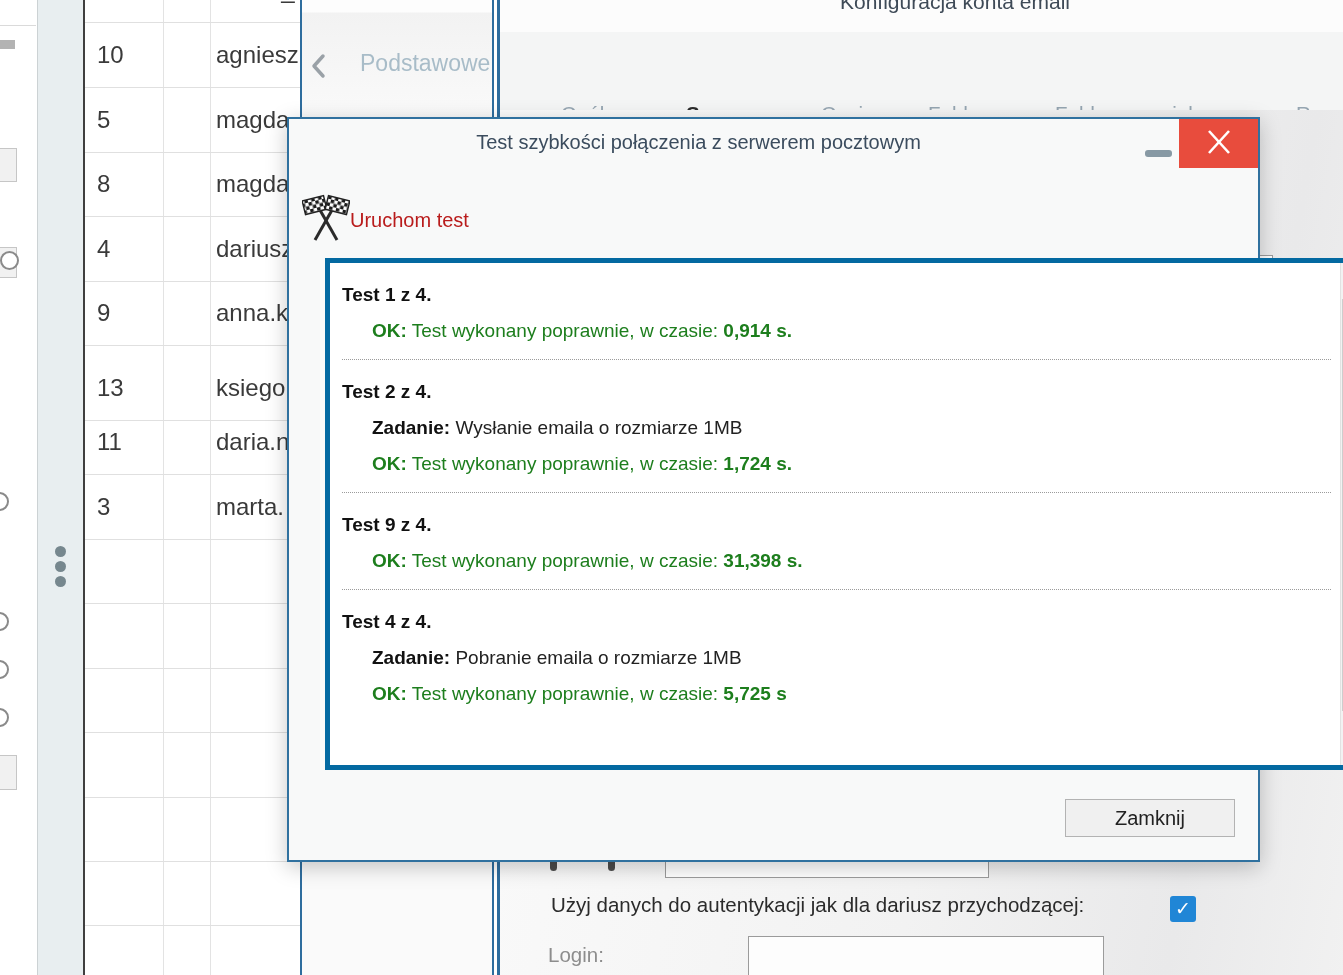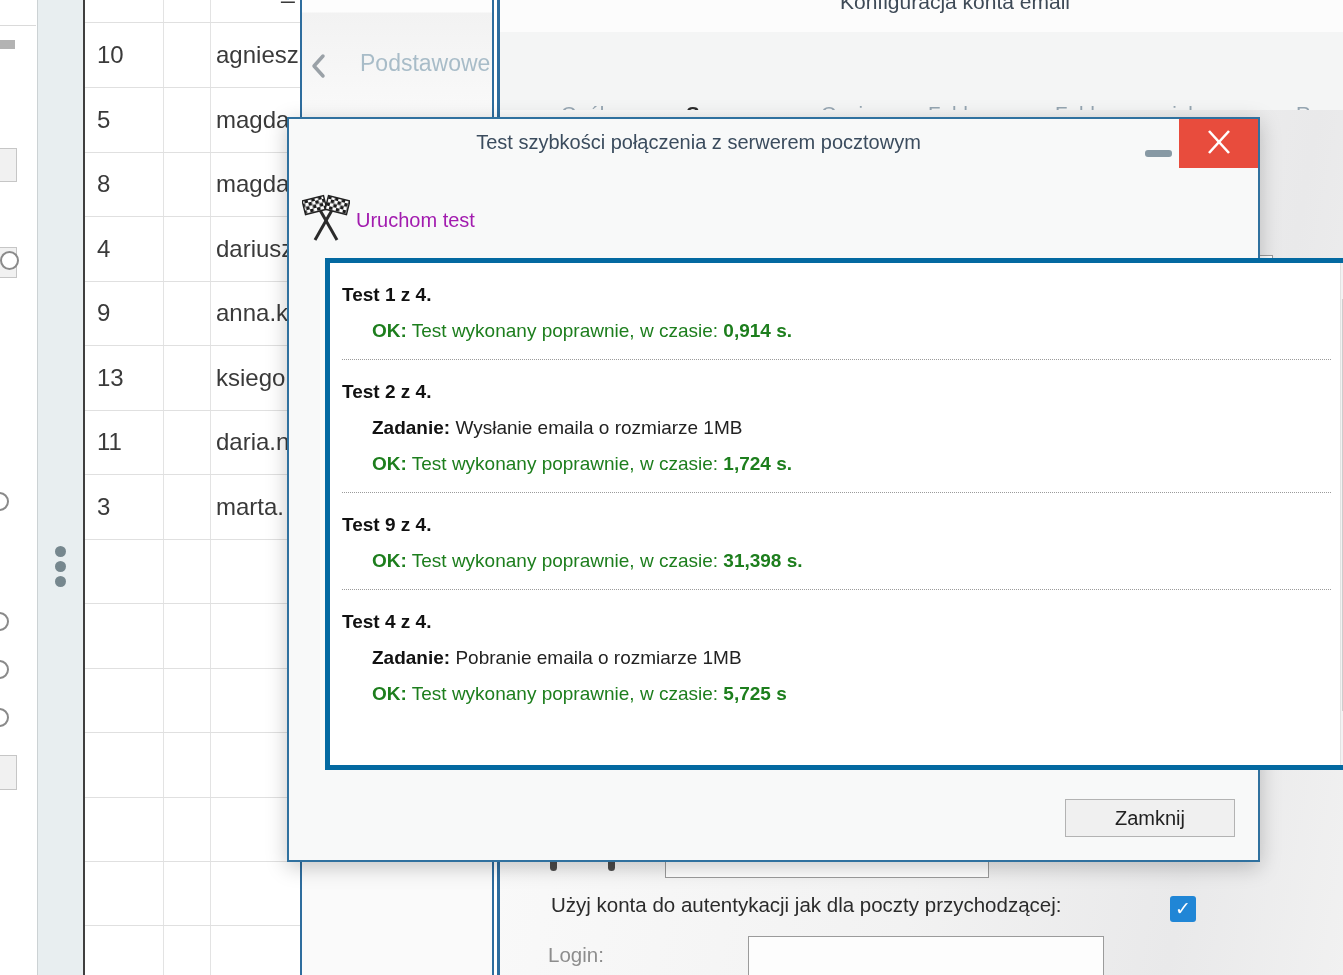--- a/index.html
+++ b/index.html
@@ -47,21 +47,21 @@
   .login-input{position:absolute;left:248px;top:936px;width:356px;height:45px;background:#fdfdfd;border:1px solid #9b9b9b;box-sizing:border-box;font-size:19px;padding:0 8px;}
   
   .dialog{position:absolute;left:287px;top:117px;width:973px;height:745px;box-sizing:border-box;
           background:#f8f9f9;border:2px solid #30719f;box-shadow:0 5px 20px rgba(0,0,0,.22);padding-left:40px;}
   .dlg-title{position:absolute;left:0;top:12px;width:100%;box-sizing:border-box;padding-right:150px;
              text-align:center;font-size:20px;color:#3b4c5e;}
   .dlg-min{position:absolute;left:856px;top:31px;width:27px;height:7px;background:#8799a4;border-radius:3px;cursor:pointer;}
   .dlg-close{position:absolute;left:890px;top:0;width:79px;height:49px;background:#e84c3d;cursor:pointer;
              display:flex;align-items:center;justify-content:center;}
   .run-row{position:absolute;left:13px;top:76px;height:50px;display:flex;align-items:center;cursor:pointer;}
-  .run-label{margin-left:6px;font-size:20px;color:#a21caf;}
+  .run-label{margin-left:0;font-size:20px;color:#b91c1c;}
   .results{position:absolute;left:26px;top:139px;width:1038px;height:512px;box-sizing:border-box;
            background:#fff;border:5px solid #0369a1;overflow:hidden;margin-left:10px;}
   .res-content{position:absolute;left:0;top:0;right:17px;bottom:0;padding:8px 8px 0 12px;overflow:hidden;}
   .test-block{padding-top:6px;}
   .t-head{font-size:19px;font-weight:700;color:#111;line-height:36px;}
   .t-task{font-size:19px;color:#222;line-height:36px;padding-left:30px;}
   .t-task b{color:#111;}
   .t-ok{font-size:19px;color:#1d7e1d;line-height:36px;padding-left:30px;}
   .t-sep{border-bottom:1px dotted #9b9b9b;margin:10px 2px 8px 0;height:0;}
   .sbar{position:absolute;right:0;top:0;bottom:0;width:17px;background:#f2f2f2;border-left:1px solid #e2e2e2;}
@@ -115,21 +115,21 @@
       <span class="cell-name">magda</span>
     </div>
     <div class="trow" style="top:217px;">
       <span class="cell-id">4</span>
       <span class="cell-name">dariusz</span>
     </div>
     <div class="trow" style="top:281px;">
       <span class="cell-id">9</span>
       <span class="cell-name">anna.k</span>
     </div>
-    <div class="trow" style="top:346px;">
+    <div class="trow" style="top:356px;">
       <span class="cell-id">13</span>
       <span class="cell-name">ksiego</span>
     </div>
     <div class="trow" style="top:410px;">
       <span class="cell-id">11</span>
       <span class="cell-name">daria.n</span>
     </div>
     <div class="trow" style="top:475px;">
       <span class="cell-id">3</span>
       <span class="cell-name">marta.</span>
@@ -171,21 +171,21 @@
 
       <div class="pinput" style="left:757px;top:145px;height:45px;"></div>
       <div class="pinput" style="left:757px;top:256px;height:45px;"></div>
       <div class="pinput" style="left:757px;top:311px;height:45px;"></div>
       <div class="pinput" style="left:757px;top:527px;height:52px;"></div>
       <span class="at-frag" style="top:407px;">at</span>
 
       <div class="frag-mark" style="left:50px;top:752px;"></div>
       <div class="frag-mark" style="left:108px;top:752px;"></div>
       <div class="cut-input" style="top:746px;"></div>
-      <span class="auth-label" style="top:783px;">Użyj konta do autentykacji jak dla poczty przychodzącej:</span>
+      <span class="auth-label" style="top:783px;">Użyj danych do autentykacji jak dla dariusz przychodzącej:</span>
       <div class="chk" style="top:786px;">✓</div>
       <span class="login-label" style="top:833px;">Login:</span>
       <input class="login-input" style="top: 826px;" type="text" value="">
     </div>
   </div>
 
   <div class="dialog">
     <div class="dlg-title">Test szybkości połączenia z serwerem pocztowym</div>
     <div class="dlg-min"></div>
     <div class="dlg-close">

